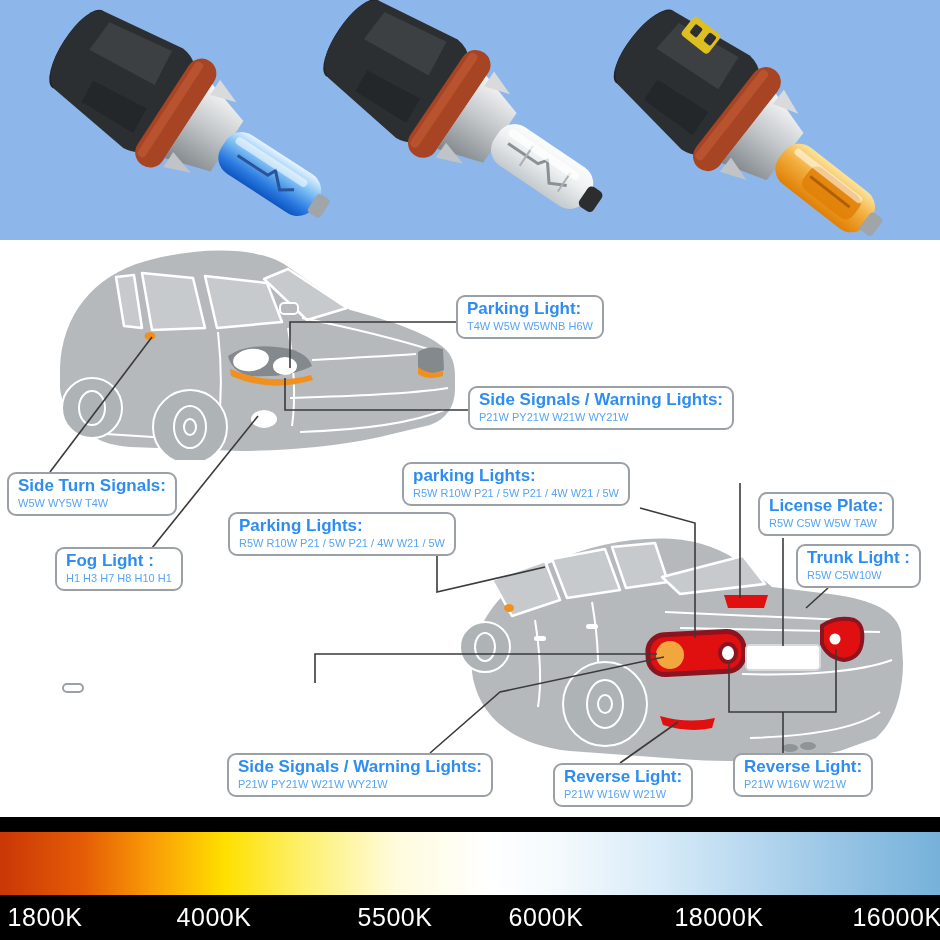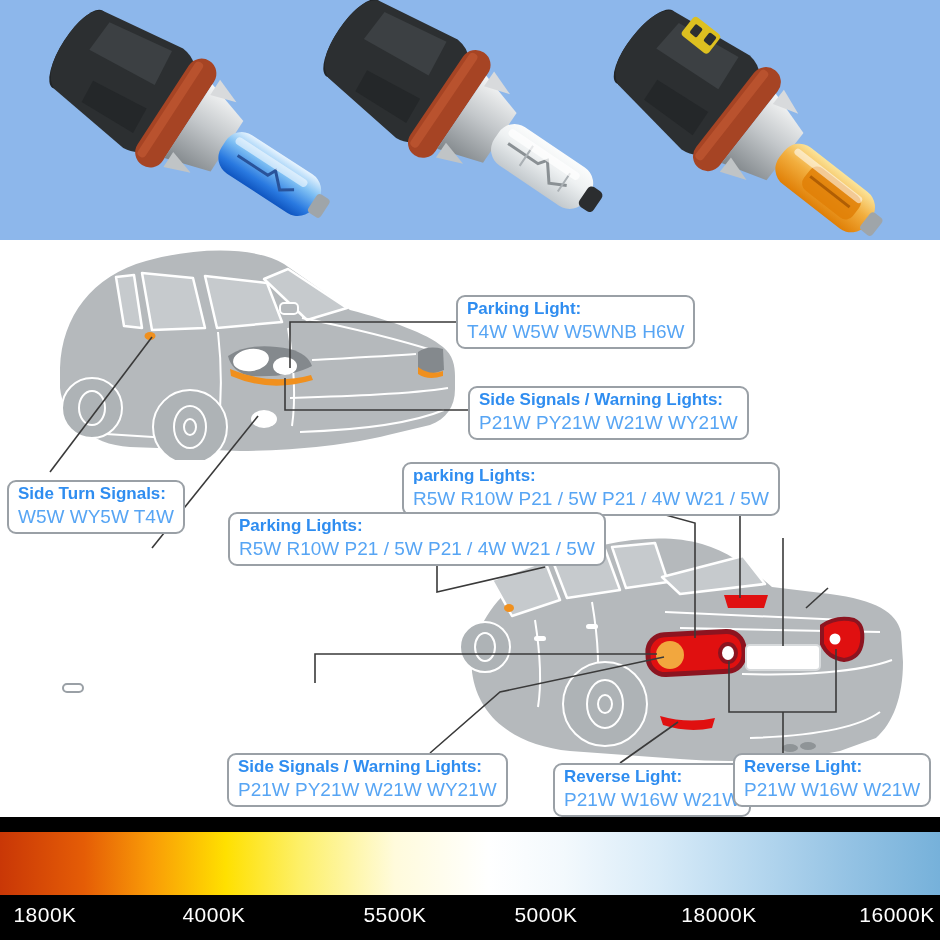--- a/index.html
+++ b/index.html
@@ -13,31 +13,31 @@
   
   .diagram{position:absolute;left:0;top:240px;width:832px;height:577px;background:#ffffff;text-decoration:underline;}
   .car{position:absolute;z-index:1;}
   .car-front{left:50px;top:8px;}
   .car-rear{left:440px;top:292px;}
   .lines{position:absolute;left:0;top:0;z-index:2;}
 
   .callout{position:absolute;z-index:3;background:#ffffff;border:2px solid #9aa0a6;
            border-radius:9px;padding:2px 9px 4px 9px;white-space:nowrap;}
   .co-title{font-size:17px;font-weight:bold;color:#2f8df0;line-height:1.22;}
-  .co-value{font-size:19px;color:#57a5f4;line-height:1.22;}
+  .co-value{font-size:11px;color:#57a5f4;line-height:1.22;}
 
   
   .scale{position:absolute;left:0;top:817px;width:940px;height:123px;background:#000000;}
   .scale-bar{position:absolute;left:0;top:15px;width:940px;height:63px;
     background:linear-gradient(90deg,
       #c93706 0%, #e55d06 9%, #f99b07 16%, #ffe000 24%, #fdf06a 32%,
       #fffbdc 42%, #ffffff 52%, #f3f9fd 60%, #d8ebf8 70%, #b7d8ef 80%,
       #95c3e4 90%, #76b1da 100%);}
   .temp{position:absolute;top:86px;transform:translateX(-50%);color:#ffffff;
-        font-size:21px;letter-spacing:0.5px;}
+        font-size:25px;letter-spacing:0.5px;}
 </style>
 </head>
 <body>
 
 <div class="page">
 
   <div class="hero">
     <svg width="940" height="240" viewBox="0 0 940 240">
       <defs>
         <linearGradient id="silverGrad" x1="0" y1="0" x2="0" y2="1">
@@ -221,31 +221,43 @@
     </svg>
 
     <div class="callout" style="left:456px;top:55px">
       <div class="co-title">Parking Light:</div>
       <div class="co-value">T4W W5W W5WNB H6W</div>
     </div>
     <div class="callout" style="left:468px;top:146px">
       <div class="co-title">Side Signals / Warning Lights:</div>
       <div class="co-value">P21W PY21W W21W WY21W</div>
     </div>
-    <div class="callout" style="left:7px;top:240px">
+    <div class="callout" style="left:7px;top:232px">
       <div class="co-title">Side Turn Signals:</div>
       <div class="co-value">W5W WY5W T4W</div>
+    </div>
+    <div class="callout" style="left:55px;top:307px">
+      <div class="co-title">Fog Light :</div>
+      <div class="co-value">H1 H3 H7 H8 H10 H1</div>
     </div>
     <div class="callout" style="left:402px;top:222px">
       <div class="co-title">parking Lights:</div>
       <div class="co-value">R5W R10W P21 / 5W P21 / 4W W21 / 5W</div>
     </div>
     <div class="callout" style="left:228px;top:272px">
       <div class="co-title">Parking Lights:</div>
       <div class="co-value">R5W R10W P21 / 5W P21 / 4W W21 / 5W</div>
+    </div>
+    <div class="callout" style="left:758px;top:252px">
+      <div class="co-title">License Plate:</div>
+      <div class="co-value">R5W C5W W5W TAW</div>
+    </div>
+    <div class="callout" style="left:796px;top:304px">
+      <div class="co-title">Trunk Light :</div>
+      <div class="co-value">R5W C5W10W</div>
     </div>
     <div class="callout" style="left:62px;top:443px">
     </div>
     <div class="callout" style="left:227px;top:513px">
       <div class="co-title">Side Signals / Warning Lights:</div>
       <div class="co-value">P21W PY21W W21W WY21W</div>
     </div>
     <div class="callout" style="left:553px;top:523px">
       <div class="co-title">Reverse Light:</div>
       <div class="co-value">P21W W16W W21W</div>
@@ -254,18 +266,18 @@
       <div class="co-title">Reverse Light:</div>
       <div class="co-value">P21W W16W W21W</div>
     </div>
   </div>
 
   <div class="scale">
     <div class="scale-bar"></div>
     <span class="temp" style="left:45px">1800K</span>
     <span class="temp" style="left:214px">4000K</span>
     <span class="temp" style="left:395px">5500K</span>
-    <span class="temp" style="left:546px">5000K</span>
+    <span class="temp" style="left:546px">6000K</span>
     <span class="temp" style="left:719px">18000K</span>
     <span class="temp" style="left:897px">16000K</span>
   </div>
 
 </div>
 
 </body></html>

